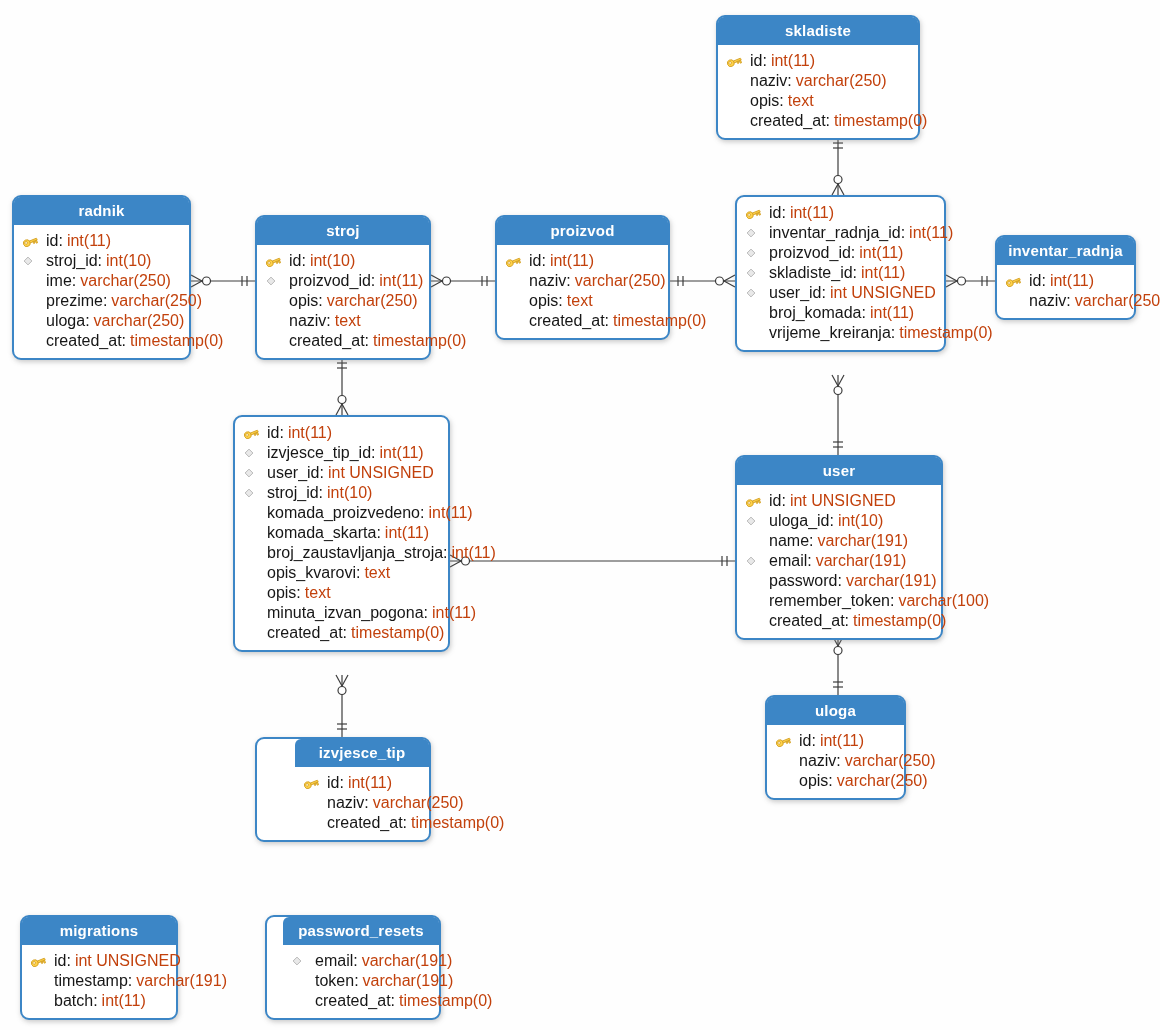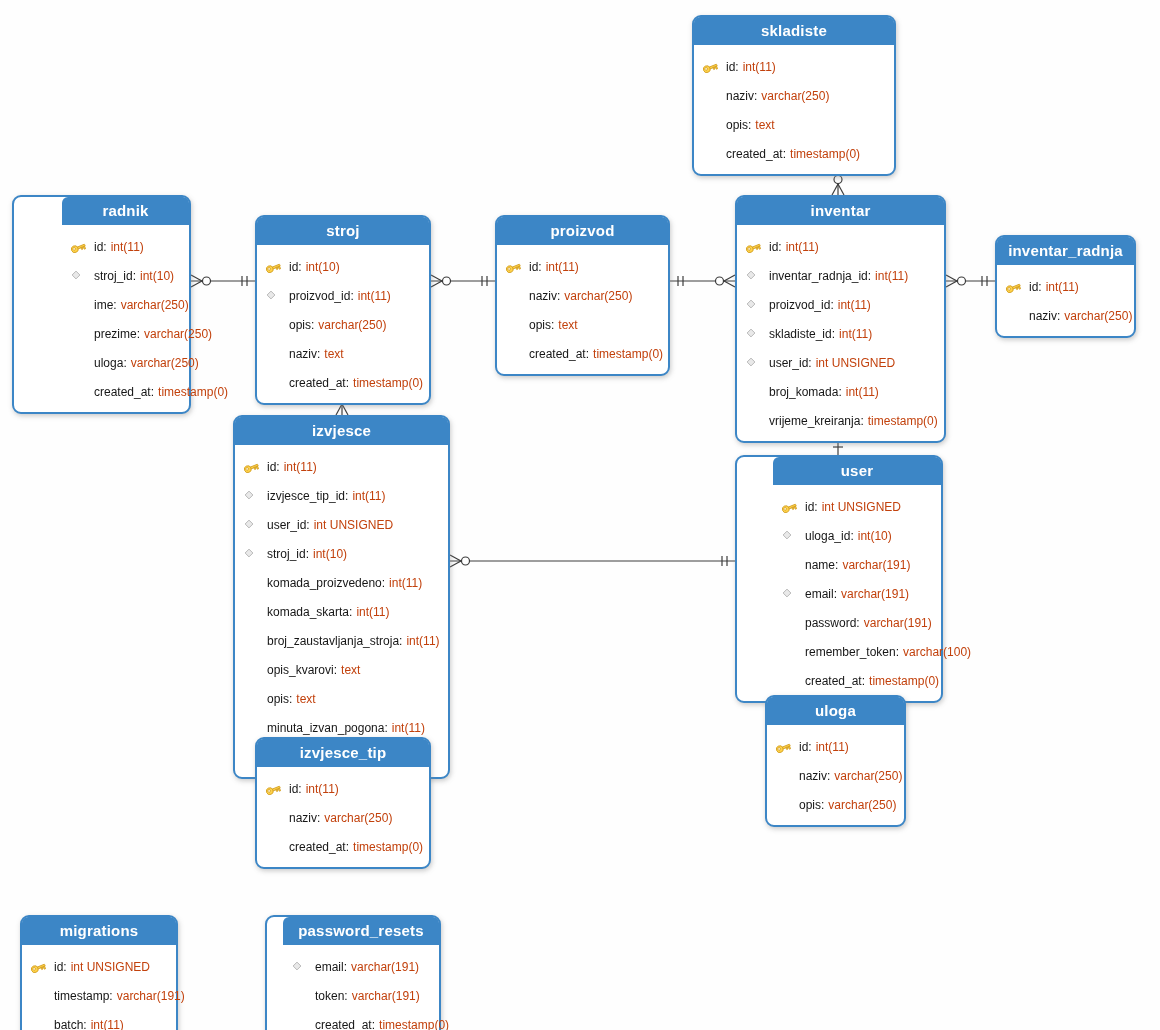--- a/index.html
+++ b/index.html
@@ -34,26 +34,25 @@
     font-weight:bold;
     font-size:15px;
     text-align:center;
     height:28px;
     line-height:28px;
     border-radius:6px 6px 0 0;
     letter-spacing:.2px;
   }
   .entity-body{padding:6px 0 7px 0;}
   .field-row{
-    display:flex;align-items:flex-start;
+    display:flex;align-items:center;
     height:20px;
     padding:0 8px 0 8px;
-    font-size:12px;
+    font-size:16px;
     white-space:nowrap;
-    margin-top:9px;
   }
   .field-icon{
     width:24px;flex:0 0 24px;
     display:flex;align-items:center;
   }
   .field-icon svg{display:block;}
   .field-name{color:#161616;}
   .field-type{color:#c2410c;margin-left:4px;}
 </style>
 </head>
@@ -136,21 +135,21 @@
       <g>
         <line x1="838" y1="635" x2="838" y2="695" stroke="#3c3c3c" stroke-width="1.2"></line>
         <line x1="832" y1="635" x2="838" y2="646" stroke="#3c3c3c" stroke-width="1.2"></line>
         <line x1="844" y1="635" x2="838" y2="646" stroke="#3c3c3c" stroke-width="1.2"></line>
         <circle cx="838" cy="650.5" r="4" fill="#ffffff" stroke="#3c3c3c" stroke-width="1.2"></circle>
         <line x1="843" y1="687" x2="833" y2="687" stroke="#3c3c3c" stroke-width="1.2"></line>
         <line x1="843" y1="682" x2="833" y2="682" stroke="#3c3c3c" stroke-width="1.2"></line>
       </g>
     </svg>
 
-<div class="entity" style="left: 692px; top: 15px; width: 204px;">
+<div class="entity" style="left: 716px; top: 15px; width: 204px;">
       <div class="entity-header">skladiste</div>
       <div class="entity-body">
         <div class="field-row">
           <span class="field-icon">
             <svg width="17" height="15" viewBox="0 0 20 16">
               <g transform="rotate(-22 10 8)" stroke="#cf9a1c" stroke-width="0.9" fill="#ffd24a">
                 <rect x="8" y="7" width="10" height="2.4" rx="0.5"></rect>
                 <rect x="12.6" y="9" width="1.6" height="2.6"></rect>
                 <rect x="15.6" y="9" width="1.6" height="3.4"></rect>
                 <circle cx="5.2" cy="8.2" r="4"></circle>
@@ -175,21 +174,21 @@
           <span class="field-type">text</span>
         </div>
         <div class="field-row">
           <span class="field-icon"></span>
           <span class="field-name">created_at</span>
           <span class="field-name">:</span>
           <span class="field-type">timestamp(0)</span>
         </div>
       </div>
     </div>
-    <div class="entity" style="left: 12px; top: 195px; width: 179px; padding-left: 48px;">
+    <div class="entity" style="left: 12px; top: 195px; width: 179px;">
       <div class="entity-header">radnik</div>
       <div class="entity-body">
         <div class="field-row">
           <span class="field-icon">
             <svg width="17" height="15" viewBox="0 0 20 16">
               <g transform="rotate(-22 10 8)" stroke="#cf9a1c" stroke-width="0.9" fill="#ffd24a">
                 <rect x="8" y="7" width="10" height="2.4" rx="0.5"></rect>
                 <rect x="12.6" y="9" width="1.6" height="2.6"></rect>
                 <rect x="15.6" y="9" width="1.6" height="3.4"></rect>
                 <circle cx="5.2" cy="8.2" r="4"></circle>
@@ -319,21 +318,20 @@
         </div>
         <div class="field-row">
           <span class="field-icon"></span>
           <span class="field-name">created_at</span>
           <span class="field-name">:</span>
           <span class="field-type">timestamp(0)</span>
         </div>
       </div>
     </div>
     <div class="entity" style="left: 735px; top: 195px; width: 211px;">
-      <div class="entity-header">inventar</div>
       <div class="entity-body">
         <div class="field-row">
           <span class="field-icon">
             <svg width="17" height="15" viewBox="0 0 20 16">
               <g transform="rotate(-22 10 8)" stroke="#cf9a1c" stroke-width="0.9" fill="#ffd24a">
                 <rect x="8" y="7" width="10" height="2.4" rx="0.5"></rect>
                 <rect x="12.6" y="9" width="1.6" height="2.6"></rect>
                 <rect x="15.6" y="9" width="1.6" height="3.4"></rect>
                 <circle cx="5.2" cy="8.2" r="4"></circle>
                 <circle cx="4.6" cy="7.6" r="1.5" fill="#fff7dd"></circle>
@@ -419,21 +417,20 @@
         </div>
         <div class="field-row">
           <span class="field-icon"></span>
           <span class="field-name">naziv</span>
           <span class="field-name">:</span>
           <span class="field-type">varchar(250)</span>
         </div>
       </div>
     </div>
     <div class="entity" style="left: 233px; top: 415px; width: 217px;">
-      <div class="entity-header">izvjesce</div>
       <div class="entity-body">
         <div class="field-row">
           <span class="field-icon">
             <svg width="17" height="15" viewBox="0 0 20 16">
               <g transform="rotate(-22 10 8)" stroke="#cf9a1c" stroke-width="0.9" fill="#ffd24a">
                 <rect x="8" y="7" width="10" height="2.4" rx="0.5"></rect>
                 <rect x="12.6" y="9" width="1.6" height="2.6"></rect>
                 <rect x="15.6" y="9" width="1.6" height="3.4"></rect>
                 <circle cx="5.2" cy="8.2" r="4"></circle>
                 <circle cx="4.6" cy="7.6" r="1.5" fill="#fff7dd"></circle>
@@ -511,21 +508,21 @@
           <span class="field-type">int(11)</span>
         </div>
         <div class="field-row">
           <span class="field-icon"></span>
           <span class="field-name">created_at</span>
           <span class="field-name">:</span>
           <span class="field-type">timestamp(0)</span>
         </div>
       </div>
     </div>
-    <div class="entity" style="left: 735px; top: 455px; width: 208px; padding-left: 36px;">
+    <div class="entity" style="left: 735px; top: 455px; width: 208px;">
       <div class="entity-header">user</div>
       <div class="entity-body">
         <div class="field-row">
           <span class="field-icon">
             <svg width="17" height="15" viewBox="0 0 20 16">
               <g transform="rotate(-22 10 8)" stroke="#cf9a1c" stroke-width="0.9" fill="#ffd24a">
                 <rect x="8" y="7" width="10" height="2.4" rx="0.5"></rect>
                 <rect x="12.6" y="9" width="1.6" height="2.6"></rect>
                 <rect x="15.6" y="9" width="1.6" height="3.4"></rect>
                 <circle cx="5.2" cy="8.2" r="4"></circle>
@@ -609,21 +606,21 @@
           <span class="field-type">varchar(250)</span>
         </div>
         <div class="field-row">
           <span class="field-icon"></span>
           <span class="field-name">opis</span>
           <span class="field-name">:</span>
           <span class="field-type">varchar(250)</span>
         </div>
       </div>
     </div>
-    <div class="entity" style="left: 255px; top: 737px; width: 176px;">
+    <div class="entity" style="left: 255px; top: 737px; width: 176px; padding-left: 38px;">
       <div class="entity-header">izvjesce_tip</div>
       <div class="entity-body">
         <div class="field-row">
           <span class="field-icon">
             <svg width="17" height="15" viewBox="0 0 20 16">
               <g transform="rotate(-22 10 8)" stroke="#cf9a1c" stroke-width="0.9" fill="#ffd24a">
                 <rect x="8" y="7" width="10" height="2.4" rx="0.5"></rect>
                 <rect x="12.6" y="9" width="1.6" height="2.6"></rect>
                 <rect x="15.6" y="9" width="1.6" height="3.4"></rect>
                 <circle cx="5.2" cy="8.2" r="4"></circle>

